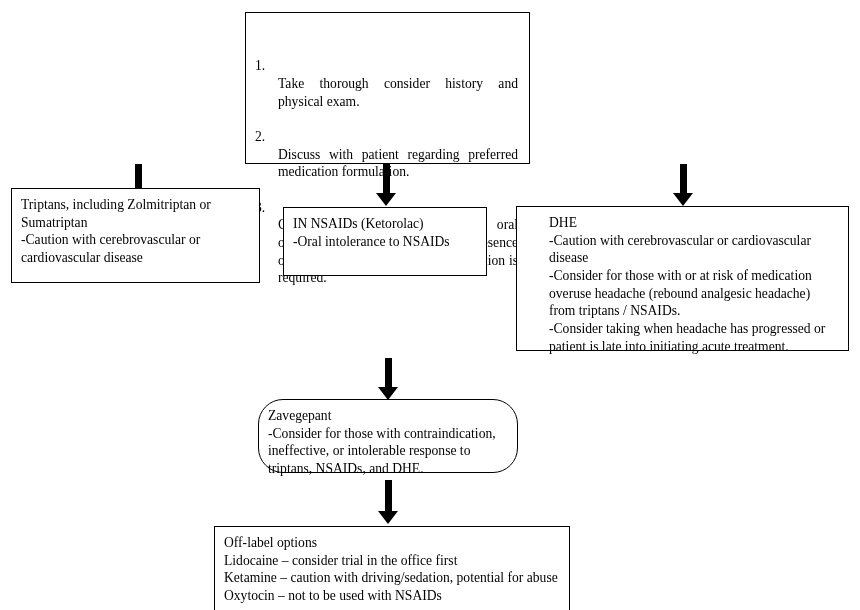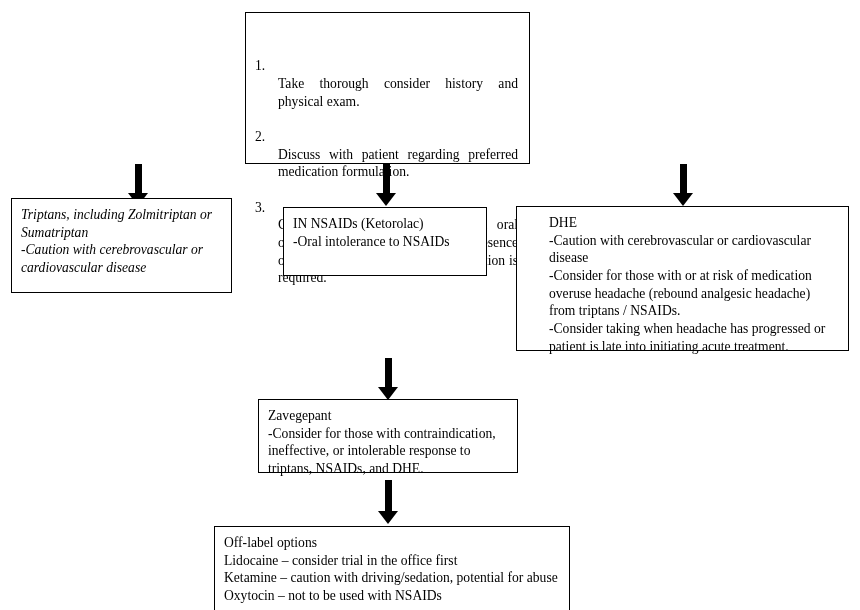--- a/index.html
+++ b/index.html
@@ -101,37 +101,37 @@
   <div class="arrow" style="left:376px; top:164px; height:42px;">
     <div class="shaft" style="height:29px;"></div>
     <div class="head" style="top:29px;"></div>
   </div>
 
   <div class="arrow" style="left:673px; top:164px; height:42px;">
     <div class="shaft" style="height:29px;"></div>
     <div class="head" style="top:29px;"></div>
   </div>
 
-  <div class="box" style="left:11px; top:198px; width:221px; height:95px;font-style:italic;">Triptans, including Zolmitriptan or Sumatriptan
+  <div class="box" style="left:11px; top:188px; width:249px; height:95px;">Triptans, including Zolmitriptan or Sumatriptan
 -Caution with cerebrovascular or cardiovascular disease</div>
 
   <div class="box" style="left:283px; top:207px; width:204px; height:69px;">IN NSAIDs (Ketorolac)
 -Oral intolerance to NSAIDs</div>
 
   <div class="box" style="left:516px; top:206px; width:333px; height:145px;padding-left:32px;">DHE
 -Caution with cerebrovascular or cardiovascular disease
 -Consider for those with or at risk of medication overuse headache (rebound analgesic headache) from triptans / NSAIDs.
 -Consider taking when headache has progressed or patient is late into initiating acute treatment.</div>
 
   <div class="arrow" style="left:378px; top:358px; height:42px;">
     <div class="shaft" style="height:29px;"></div>
     <div class="head" style="top:29px;"></div>
   </div>
 
-  <div class="box" style="left:258px; top:399px; width:260px; height:74px;">Zavegepant
+  <div class="box" style="left:258px; top:399px; width:260px; height:74px;border-radius:25px;">Zavegepant
 -Consider for those with contraindication, ineffective, or intolerable response to triptans, NSAIDs, and DHE.</div>
 
   <div class="arrow" style="left:378px; top:480px; height:44px;">
     <div class="shaft" style="height:31px;"></div>
     <div class="head" style="top:31px;"></div>
   </div>
 
   <div class="box" style="left:214px; top:526px; width:356px; height:98px;">Off-label options
 Lidocaine – consider trial in the office first
 Ketamine – caution with driving/sedation, potential for abuse

